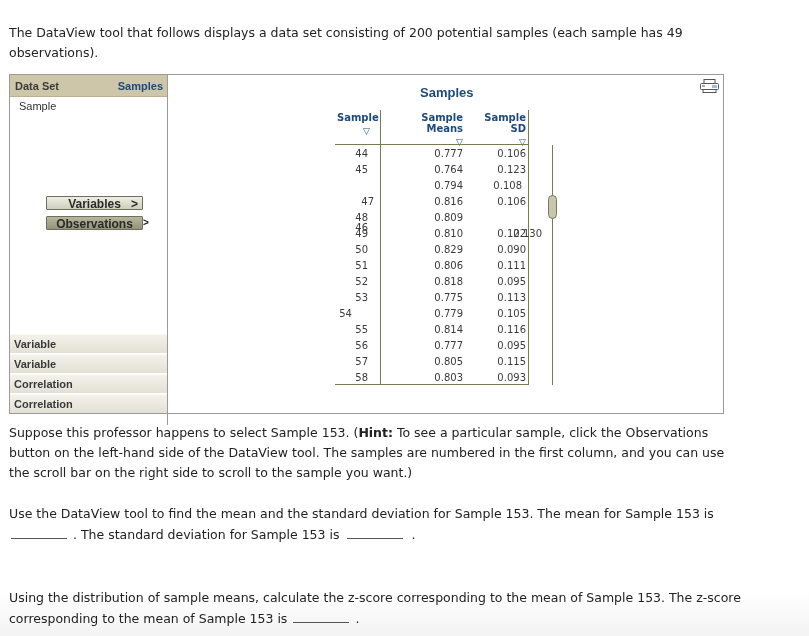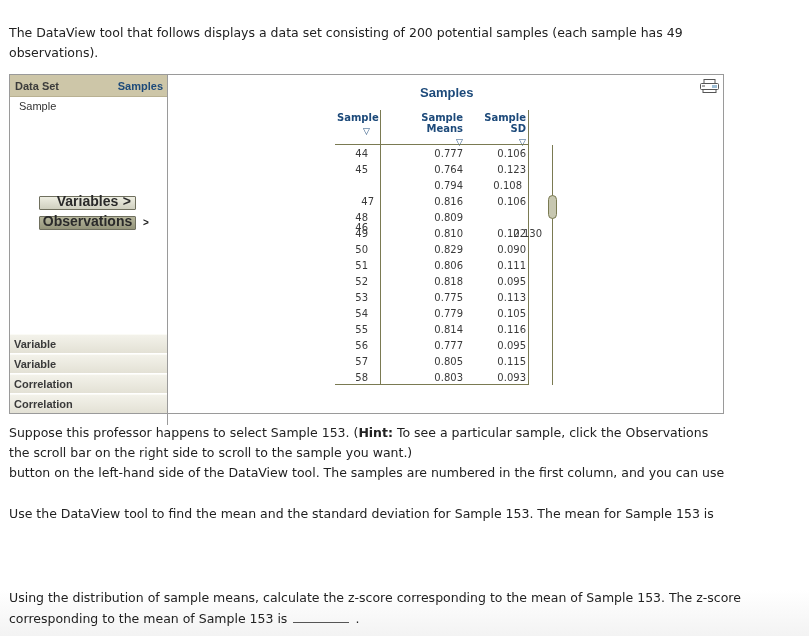--- a/index.html
+++ b/index.html
@@ -11,22 +11,22 @@
           background: linear-gradient(#ffffff, #f3f3f3); }
 
   
   .dv { position: absolute; left: 9px; top: 74px; width: 713px; height: 338px; border: 1px solid #9a9a9a; background: #fff; }
   .sidebar { position: absolute; left: 0; top: 0; width: 157px; height: 350px; border-right: 1px solid #9a9a9a; font-family: "Liberation Sans", sans-serif; }
   .sb-head { height: 21px; background: #cdc6a8; border-bottom: 1px solid #b9b192; display:flex; justify-content:space-between; align-items:center; padding: 0 4px 0 5px; font-size: 11px; font-weight: bold; }
   .sb-head .ds { color: #3b3b3b; }
   .sb-head .smp { color: #1d4a7a; }
   .sb-name { position:absolute; left:9px; top:25px; font-size: 11px; color:#333; }
   .sb-vars { position:absolute; left:9px; top:49px; font-size: 11px; color:#333; line-height: 15px; }
-  .btn { position:absolute; left:29px; width:97px; height:14px; border:1px solid #6f6f5e; border-radius:1px;
-         font-size: 14px; font-weight: bold; color:#2a2a2a; display:flex; align-items:flex-end; justify-content:center; box-sizing: border-box; }
+  .btn { position:absolute; left:36px; width:97px; height:14px; border:1px solid #6f6f5e; border-radius:1px;
+         font-size: 12px; font-weight: bold; color:#2a2a2a; display:flex; align-items:flex-start; justify-content:center; box-sizing: border-box; }
   .btn-vars { top:121px; background: linear-gradient(#eeeee2, #cfcfbf); }
   .btn-obs { top:141px; background: linear-gradient(#b7b79d, #94947a); }
   .btn .arr { position:absolute; right:4px; font-weight:bold; }
   .obs-arr { position:absolute; left:133px; top:142px; font-size:10px; font-weight:bold; color:#222; }
   .sb-item { position:absolute; left:0; width:157px; height:19px; background: linear-gradient(#f3f2ea, #e3e1d5);
              border-top: 1px solid #fbfbf6; font-size: 11px; font-weight:bold; color:#3a3a3a; display:flex; align-items:center; padding-left: 4px; box-sizing:border-box; }
 
   .main-title { position:absolute; left:410px; top:10px; font-family:"Liberation Sans", sans-serif; font-size:13px; font-weight:bold; color:#1d4a7a; }
   .printer { position:absolute; left:690px; top:4px; width:19px; height:14px; }
   .th { position:absolute; font-size: 10px; font-weight:bold; color:#1d4a7a; text-align:right; }
@@ -141,21 +141,21 @@
         <div class="cell" style="left: 327px; top: 199px; width: 31px;">52</div>
         <div class="cell" style="left: 380px; top: 199px; width: 73px;">0.818</div>
         <div class="cell" style="left: 460px; top: 199px; width: 56px;">0.095</div>
       </div>
       <div>
         <div class="cell" style="left: 327px; top: 215px; width: 31px;">53</div>
         <div class="cell" style="left: 380px; top: 215px; width: 73px;">0.775</div>
         <div class="cell" style="left: 460px; top: 215px; width: 56px;">0.113</div>
       </div>
       <div>
-        <div class="cell" style="left: 327px; top: 231px; width: 31px;">54</div>
+        <div class="cell" style="left: 320px; top: 231px; width: 31px; text-align: center;">54</div>
         <div class="cell" style="left: 380px; top: 231px; width: 73px;">0.779</div>
         <div class="cell" style="left: 460px; top: 231px; width: 56px;">0.105</div>
       </div>
       <div>
         <div class="cell" style="left: 327px; top: 247px; width: 31px;">55</div>
         <div class="cell" style="left: 380px; top: 247px; width: 73px;">0.814</div>
         <div class="cell" style="left: 460px; top: 247px; width: 56px;">0.116</div>
       </div>
       <div>
         <div class="cell" style="left: 327px; top: 263px; width: 31px;">56</div>
@@ -173,26 +173,29 @@
         <div class="cell" style="left: 460px; top: 295px; width: 56px;">0.093</div>
       </div>
     </div>
 
   <div class="scroll-track"></div>
   <div class="scroll-thumb"></div>
 </div>
 
 <div class="para" style="top:423px;">
   <div><span>Suppose this professor happens to select Sample 153. (</span><b>Hint:</b><span> To see a particular sample, click the Observations</span></div>
+  <div>button on the left-hand side of the DataView tool. The samples are numbered in the first column, and you can use</div>
   <div>the scroll bar on the right side to scroll to the sample you want.)</div>
-  <div>button on the left-hand side of the DataView tool. The samples are numbered in the first column, and you can use</div>
 </div>
 
 <div class="para" style="top:504px;">
   <div>Use the DataView tool to find the mean and the standard deviation for Sample 153. The mean for Sample 153 is</div>
+  <div>
+    <span class="blank" style="margin-left:2px;"></span><span>. The standard deviation for Sample 153 is</span><span class="blank" style="margin-left:8px; margin-right:8px;"></span><span>.</span>
+  </div>
 </div>
 
 <div class="fade"></div>
 
 <div class="para" style="top:588px;">
   <div>Using the distribution of sample means, calculate the z-score corresponding to the mean of Sample 153. The z-score</div>
   <div><span>corresponding to the mean of Sample 153 is</span><span class="blank"></span><span>.</span></div>
 </div>
 
 </body></html>

